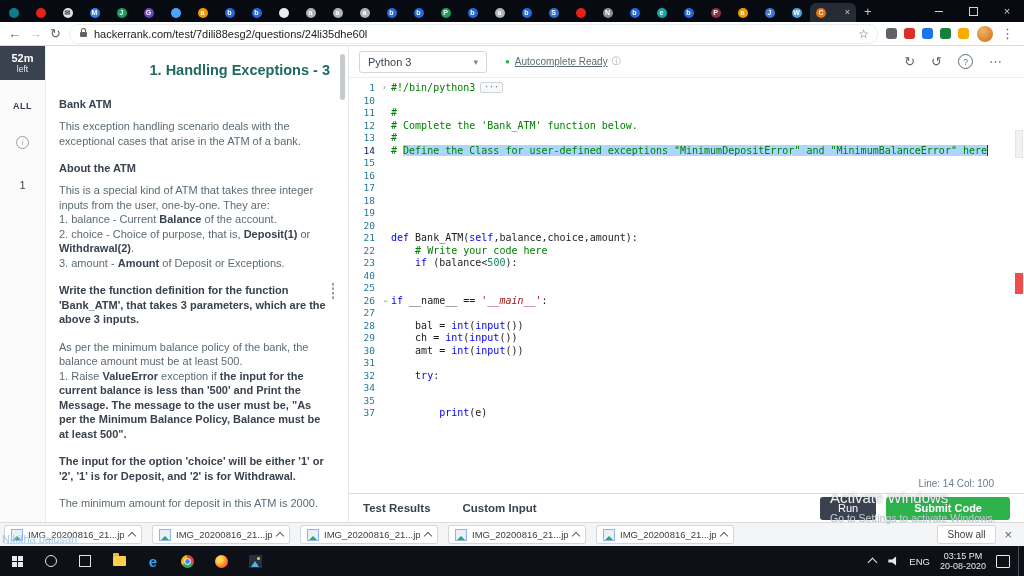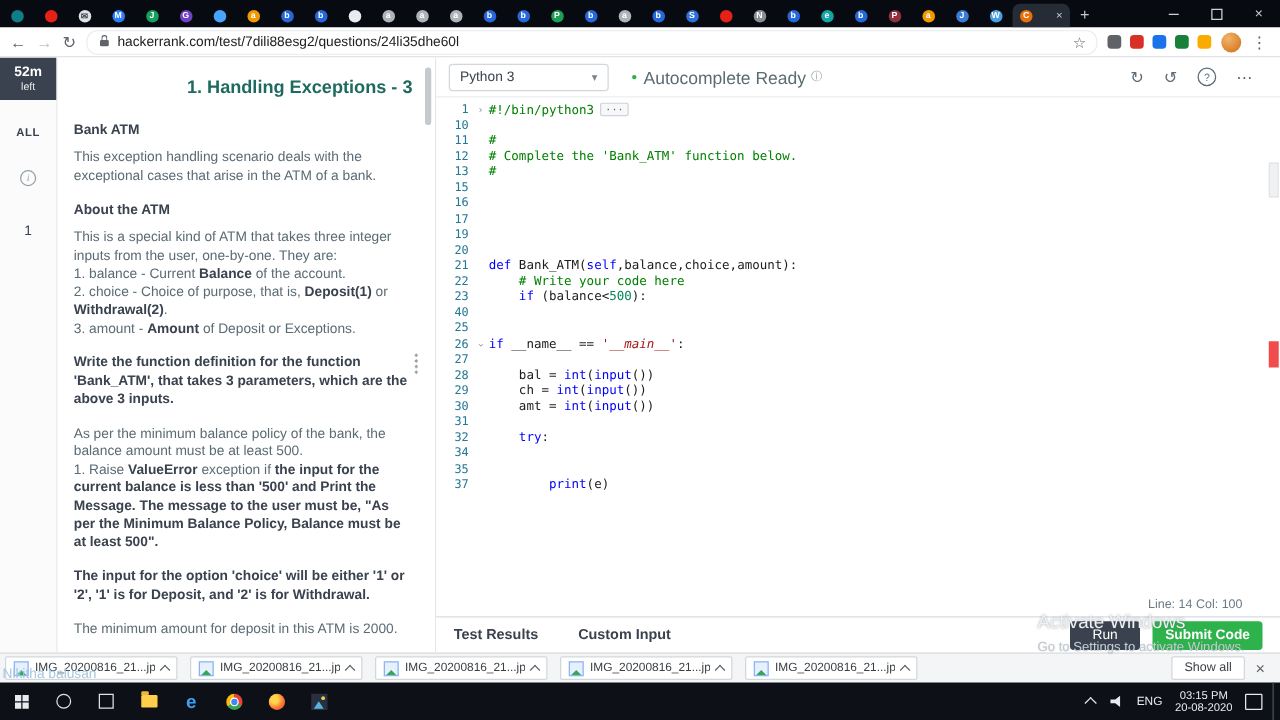--- a/index.html
+++ b/index.html
@@ -63,21 +63,21 @@
   .vdiv{position:absolute;left:348px;top:0;bottom:0;width:1px;background:#e4e6e8;}
 
   
   .epane{position:absolute;left:349px;top:0;right:0;height:100%;background:#fff;}
   .etop{position:absolute;top:0;left:0;right:0;height:32px;border-bottom:1px solid #eceef0;display:flex;align-items:center;
         padding:0 10px;box-sizing:border-box;}
   .lang{width:128px;height:22px;border:1px solid #d3d7da;border-radius:3px;background:#fff;font-size:11px;color:#39424e;
         display:flex;align-items:center;justify-content:space-between;padding:0 8px;box-sizing:border-box;}
   .ddc{color:#7a858d;font-size:9px;}
   .acdot{color:#2bb24c;font-size:8px;margin:0 5px 0 18px;}
-  .actext{font-size:14px;color:#5b6b73;}
+  .actext{font-size:10px;color:#5b6b73;text-decoration:underline;}
   .acinfo{font-size:9px;color:#9aa5ad;margin-left:4px;}
   .etools{margin-left:auto;display:flex;align-items:center;gap:16px;margin-right:12px;color:#5b6b77;}
   .etool{font-size:13px;}
   .etool.qm{width:13px;height:13px;border:1px solid #5b6b77;border-radius:50%;font-size:8.5px;display:flex;align-items:center;justify-content:center;}
 
   
   .ecode{position:absolute;top:36px;left:0;right:12px;height:408px;overflow:hidden;
          font-family:"DejaVu Sans Mono","Liberation Mono",monospace;font-size:10px;}
   .cline{display:flex;height:12.5px;line-height:12.5px;white-space:pre;}
   .gut{width:26px;flex:none;text-align:right;color:#237893;font-size:9.5px;padding-right:3px;}
@@ -97,21 +97,21 @@
   .ruler-thumb{position:absolute;right:1px;top:84px;width:8px;height:28px;background:#f0f1f2;border:1px solid #e2e4e6;box-sizing:border-box;}
   .ruler-red{position:absolute;right:1px;top:227px;width:8px;height:21px;background:#f14c4c;}
 
   
   .ebottom{position:absolute;left:0;right:0;top:447px;height:29px;background:#fff;border-top:1px solid #d9dcdf;
            display:flex;align-items:center;padding:0 14px;box-sizing:border-box;}
   .btab{font-size:11.5px;font-weight:bold;color:#39424e;margin-right:32px;}
   .run{margin-left:auto;height:23px;background:#39424e;color:#fff;border-radius:3px;font-size:11px;
        display:flex;align-items:center;padding:0 18px;}
   .submit{height:23px;background:#2eb24c;color:#fff;border-radius:3px;font-size:11px;font-weight:bold;
-          display:flex;align-items:center;padding:0 10px;margin-left:10px;}
+          display:flex;align-items:center;padding:0 28px;margin-left:10px;}
 
   
   .shelf{position:absolute;top:522px;left:0;right:0;height:24px;background:#f4f5f7;border-top:1px solid #d9dbde;
          display:flex;align-items:center;padding:0 4px;box-sizing:border-box;}
   .dls{display:flex;align-items:center;}
   .dl{width:138px;height:19px;background:#fff;border:1px solid #d4d7da;border-radius:2px;display:flex;align-items:center;
       padding:0 6px;margin-right:10px;box-sizing:border-box;}
   .fico{width:10px;height:10px;border:1px solid #8ab4f8;background:#e8f0fe;margin-right:5px;position:relative;flex:none;}
   .fico::after{content:"";position:absolute;bottom:0;left:1px;border-left:4px solid transparent;border-right:4px solid transparent;border-bottom:4px solid #34a853;}
   .fname{font-size:9.5px;color:#3c4043;white-space:nowrap;overflow:hidden;flex:1;}
@@ -335,23 +335,25 @@
         </div>
       </div>
 
       <div class="ecode">
         <div>
             <div class="cline"><span class="gut">1</span><span class="fold">›</span><span class="ccode"><span class="tk-com">#!/bin/python3</span><span class="folded-pill">···</span></span></div>
             <div class="cline"><span class="gut">10</span><span class="fold"></span><span class="ccode"></span></div>
             <div class="cline"><span class="gut">11</span><span class="fold"></span><span class="ccode"><span class="tk-com">#</span></span></div>
             <div class="cline"><span class="gut">12</span><span class="fold"></span><span class="ccode"><span class="tk-com"># Complete the 'Bank_ATM' function below.</span></span></div>
             <div class="cline"><span class="gut">13</span><span class="fold"></span><span class="ccode"><span class="tk-com">#</span></span></div>
+            <div class="cline"><span class="gut act">14</span><span class="fold"></span><span class="ccode"><span class="tk-com"># </span><span class="sel tk-com">Define the Class for user-defined exceptions "MinimumDepositError" and "MinimumBalanceError" here</span><span class="caret"></span></span></div>
             <div class="cline"><span class="gut">15</span><span class="fold"></span><span class="ccode"></span></div>
             <div class="cline"><span class="gut">16</span><span class="fold"></span><span class="ccode"></span></div>
             <div class="cline"><span class="gut">17</span><span class="fold"></span><span class="ccode"></span></div>
+            <div class="cline"><span class="gut">18</span><span class="fold"></span><span class="ccode"></span></div>
             <div class="cline"><span class="gut">19</span><span class="fold"></span><span class="ccode"></span></div>
             <div class="cline"><span class="gut">20</span><span class="fold"></span><span class="ccode"></span></div>
             <div class="cline"><span class="gut">21</span><span class="fold"></span><span class="ccode"><span class="tk-kw">def</span> Bank_ATM(<span class="tk-kw">self</span>,balance,choice,amount):</span></div>
             <div class="cline"><span class="gut">22</span><span class="fold"></span><span class="ccode">    <span class="tk-com"># Write your code here</span></span></div>
             <div class="cline"><span class="gut">23</span><span class="fold"></span><span class="ccode">    <span class="tk-kw">if</span> (balance&lt;<span class="tk-num">500</span>):</span></div>
             <div class="cline"><span class="gut">40</span><span class="fold"></span><span class="ccode"></span></div>
             <div class="cline"><span class="gut">25</span><span class="fold"></span><span class="ccode"></span></div>
             <div class="cline"><span class="gut">26</span><span class="fold exp">›</span><span class="ccode"><span class="tk-kw">if</span> __name__ == <span class="tk-str">'__main__'</span>:</span></div>
             <div class="cline"><span class="gut">27</span><span class="fold"></span><span class="ccode"></span></div>
             <div class="cline"><span class="gut">28</span><span class="fold"></span><span class="ccode">    bal = <span class="tk-kw">int</span>(<span class="tk-kw">input</span>())</span></div>

